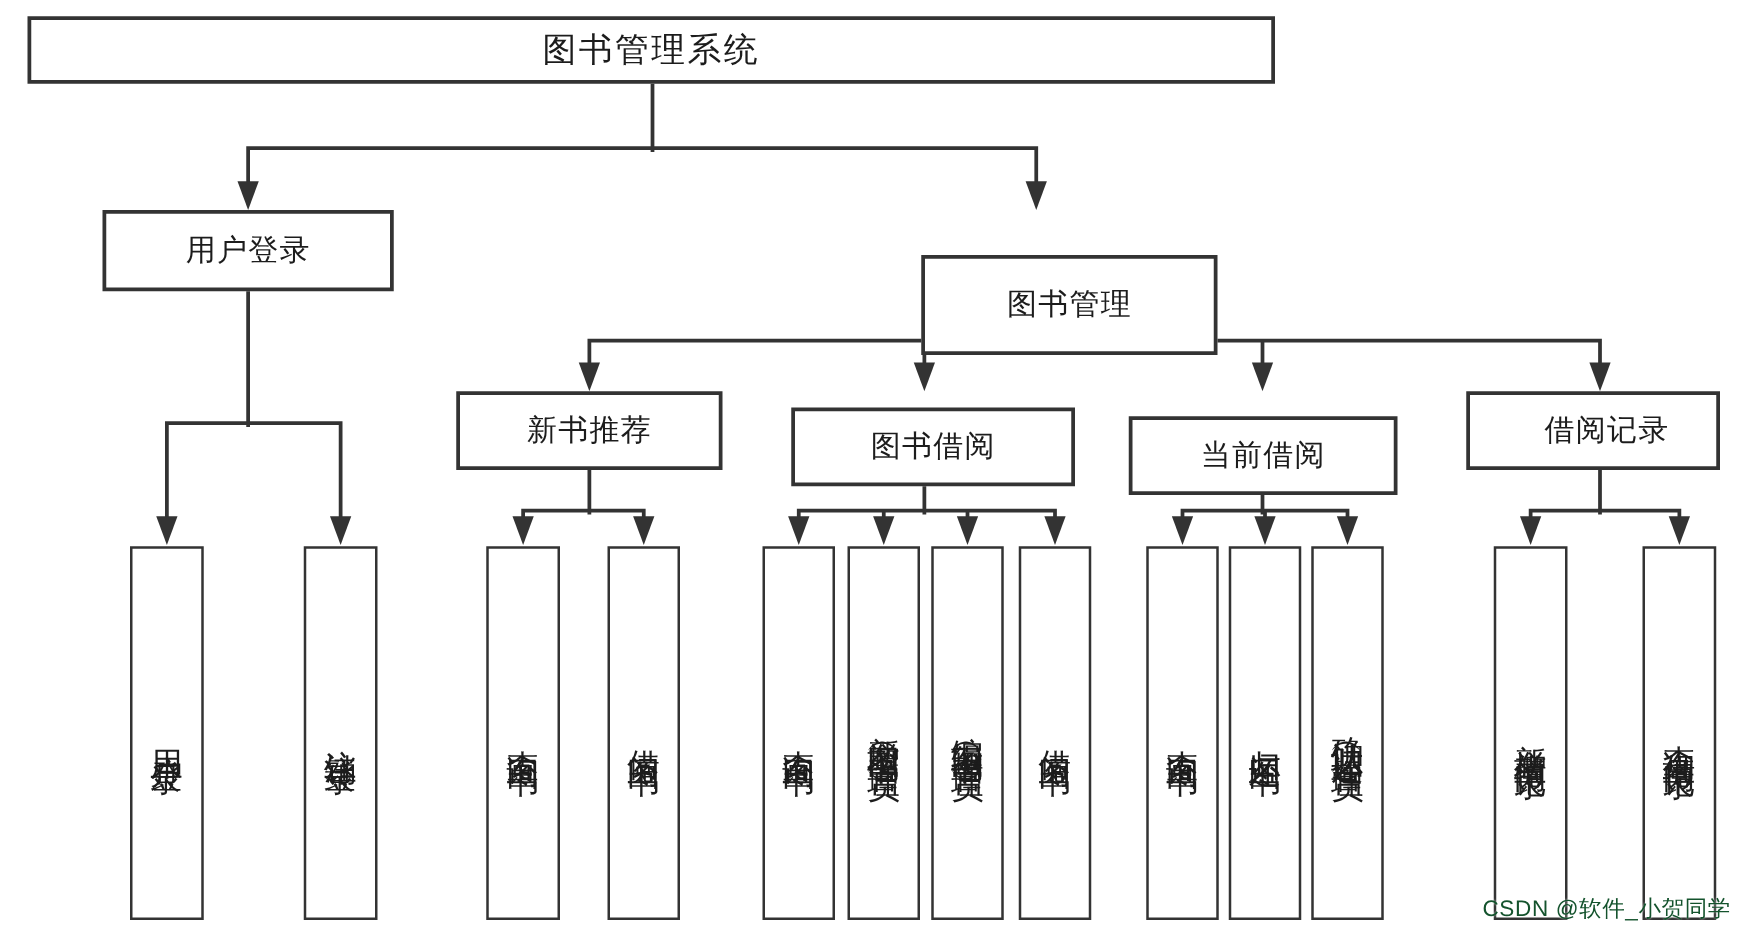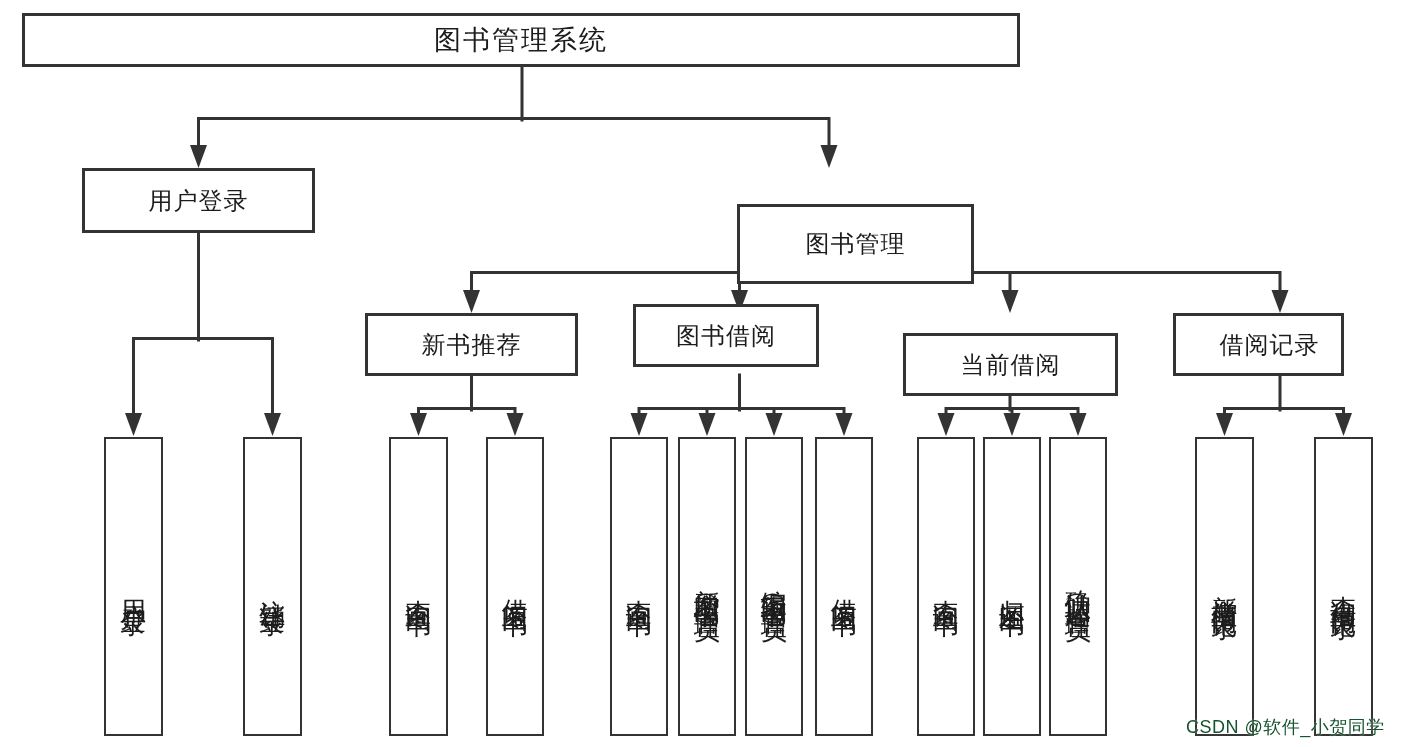--- a/index.html
+++ b/index.html
@@ -20,23 +20,23 @@
     writing-mode:vertical-rl;text-orientation:mixed;
     font-size:26px;letter-spacing:4px;line-height:1.1;white-space:nowrap;
   }
   
   .n-root{left:22px;top:13px;width:998px;height:54px;}
   
   .n-user-login{left:82px;top:168px;width:233px;height:65px;}
   .n-book-mgmt{left:737px;top:168px;width:237px;height:80px;margin-top:36px;}
   
   .n-new-book{left:365px;top:313px;width:213px;height:63px;}
-  .n-book-borrow{left:633px;top:304px;width:186px;height:63px;}
+  .n-book-borrow{left:633px;top:326px;width:227px;height:63px;}
   .n-current{left:903px;top:313px;width:215px;height:63px;margin-top:20px;}
-  .n-records{left:1173px;top:313px;width:171px;height:63px;padding-left:22px;}
+  .n-records{left:1173px;top:313px;width:203px;height:63px;padding-left:22px;}
   
   .n-l1{left:104px;width:59px;}
   .n-l2{left:243px;width:59px;}
   .n-l3{left:389px;width:59px;}
   .n-l4{left:486px;width:58px;}
   .n-l5{left:610px;width:58px;}
   .n-l6{left:678px;width:58px;}
   .n-l7{left:745px;width:58px;}
   .n-l8{left:815px;width:58px;}
   .n-l9{left:917px;width:58px;}

